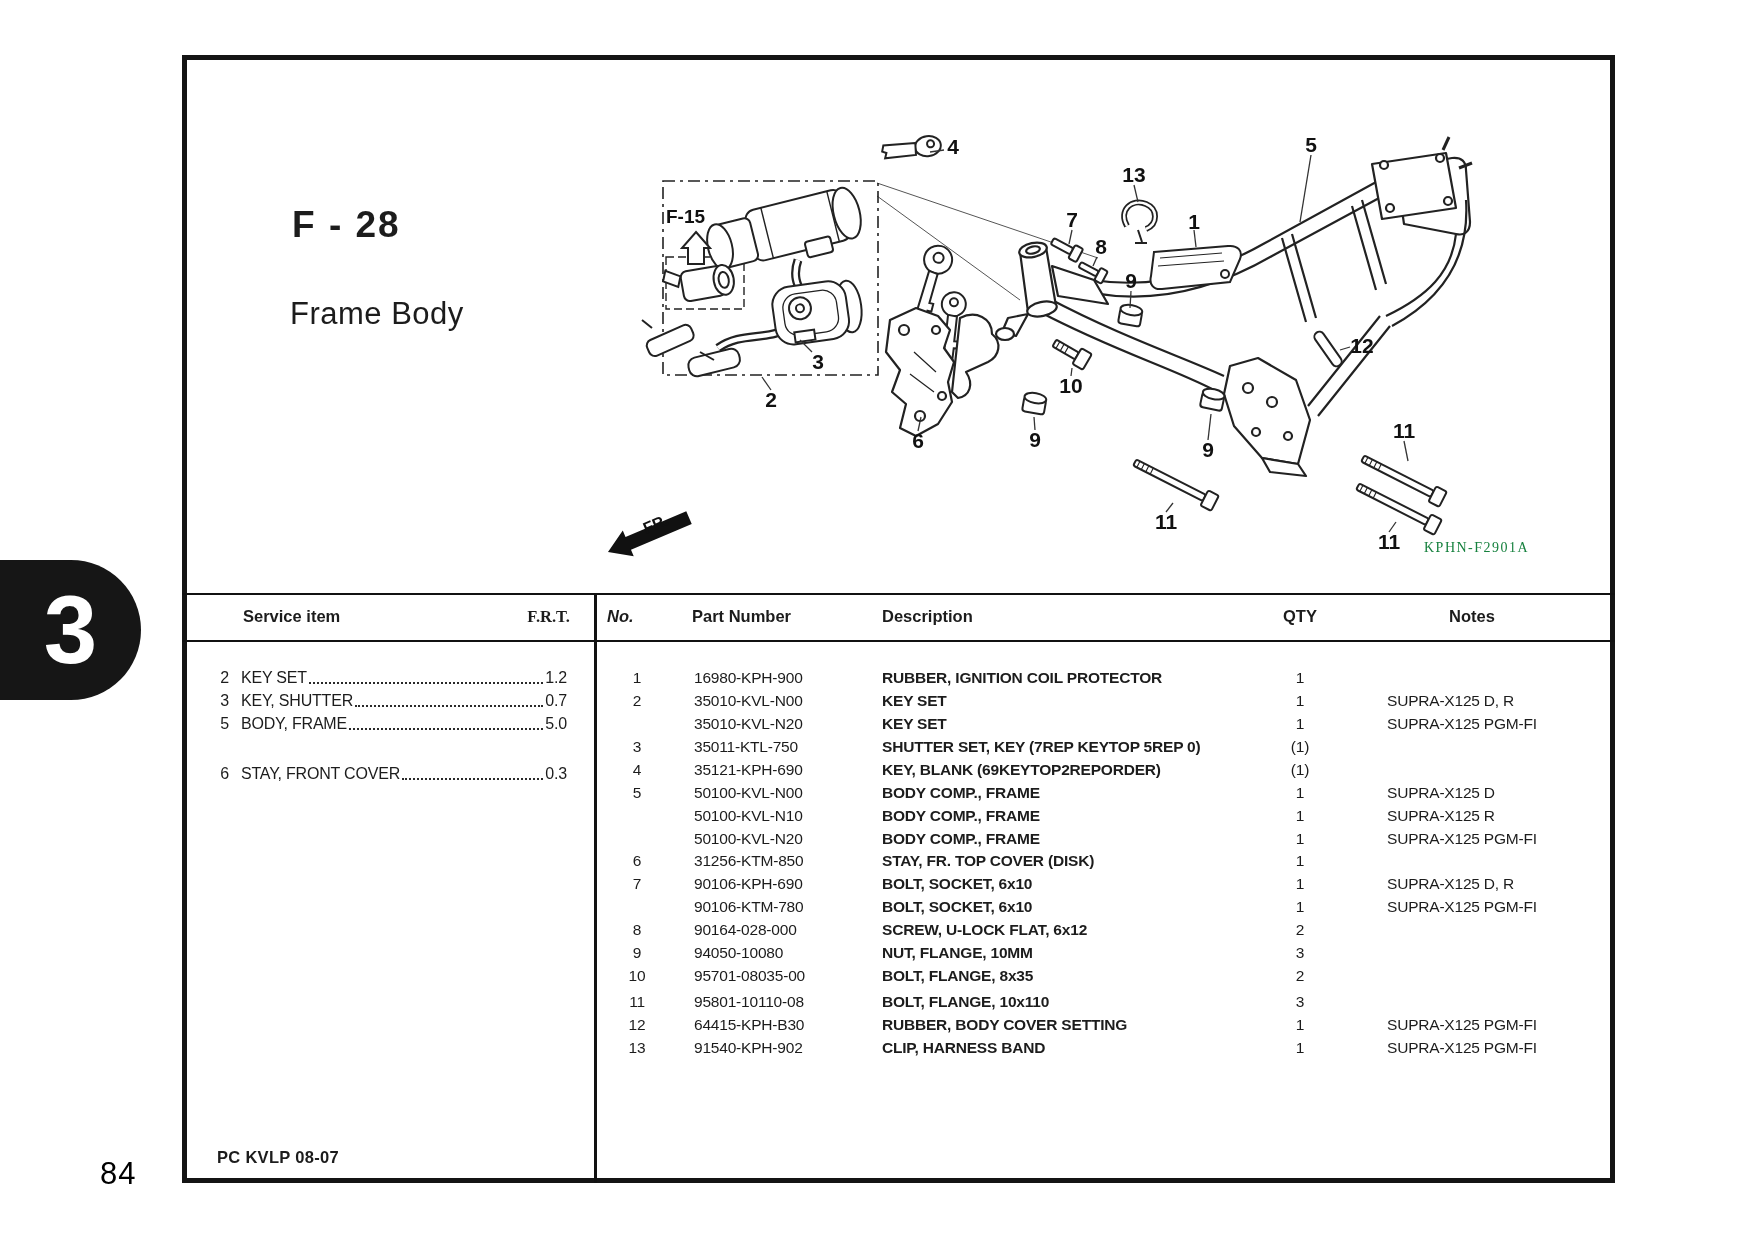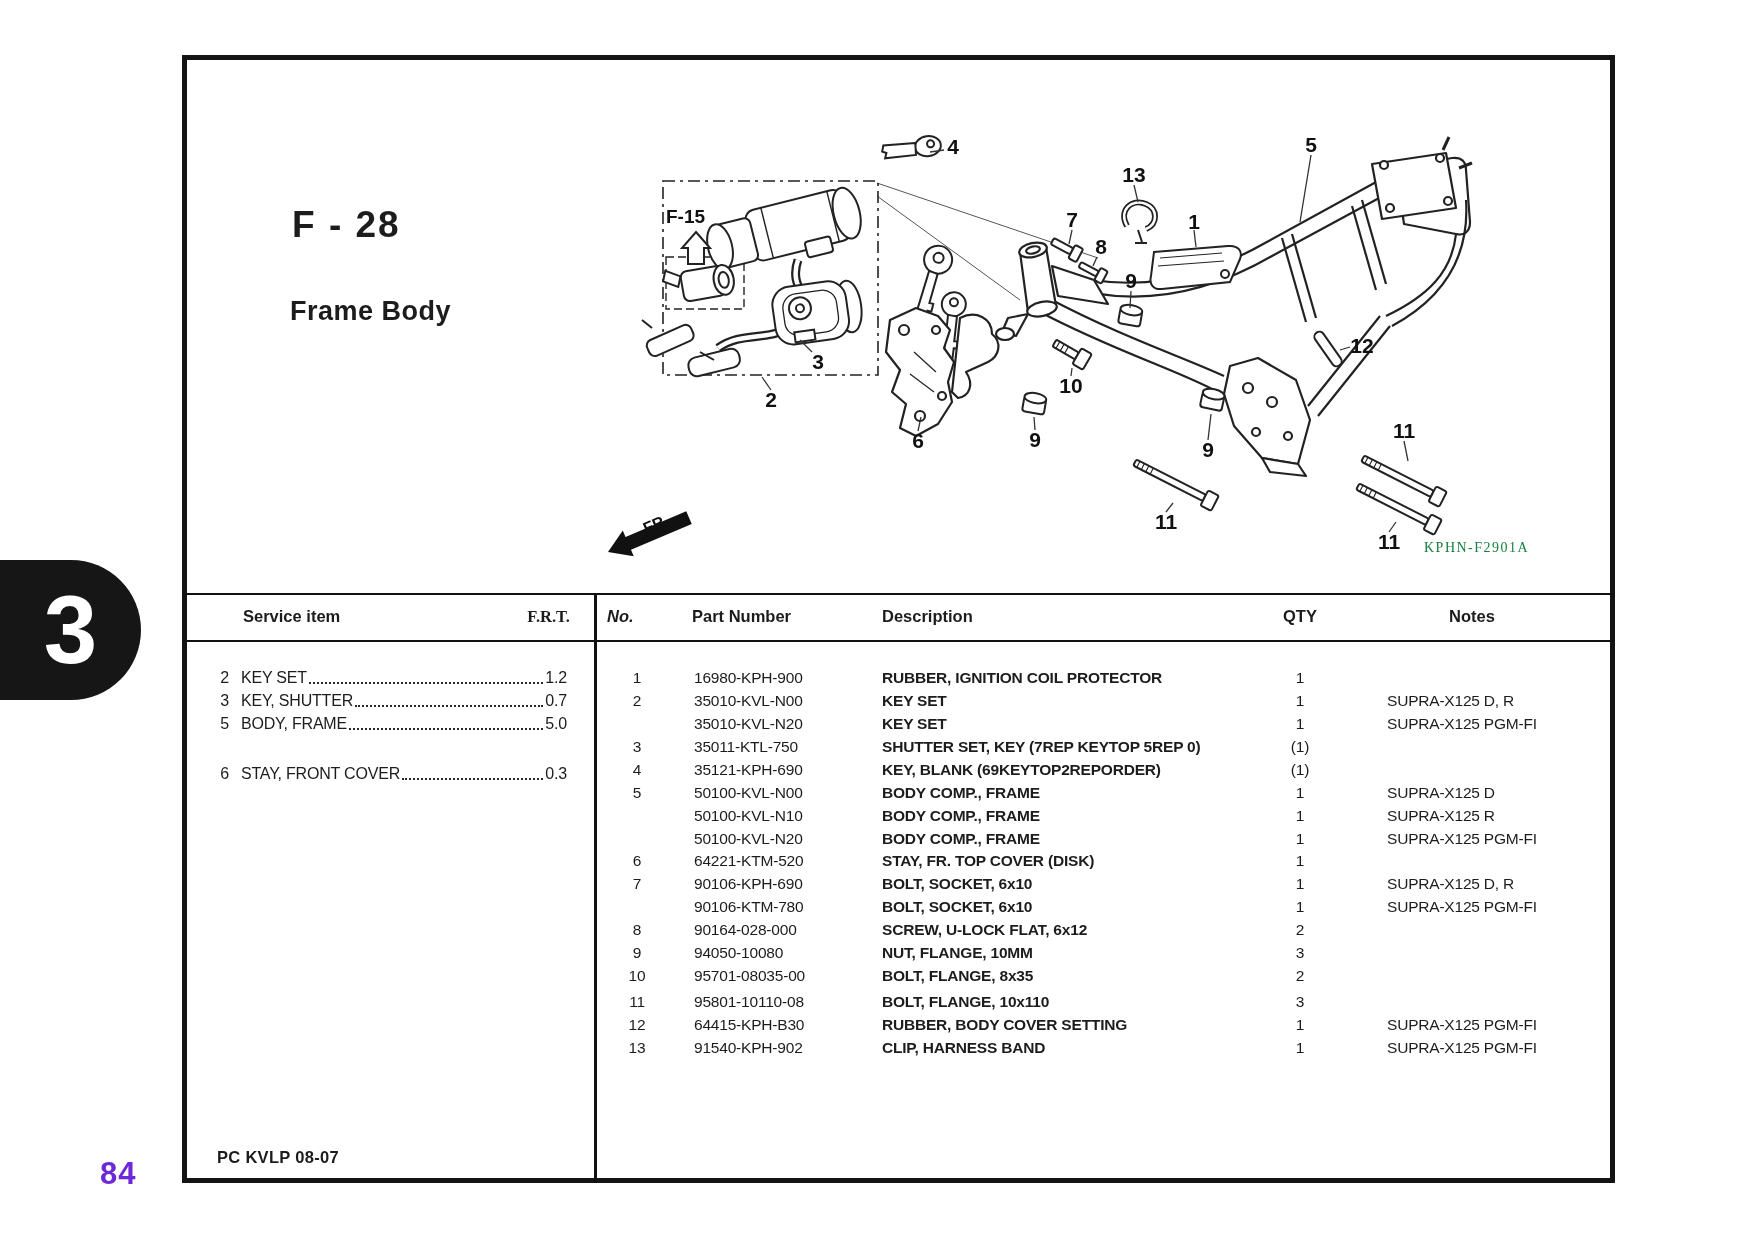--- a/index.html
+++ b/index.html
@@ -3,23 +3,23 @@
 <meta charset="utf-8">
 <style>
   html,body{margin:0;padding:0;background:#fff;}
   .page{position:relative;width:1754px;height:1241px;background:#fff;overflow:hidden;
         font-family:"Liberation Sans",sans-serif;color:#1c1c1c;}
   .frame{position:absolute;left:182px;top:55px;width:1433px;height:1128px;
          border:5px solid #141414;box-sizing:border-box;background:#fff;}
   .chapter-tab{position:absolute;left:0;top:560px;width:141px;height:140px;background:#161616;
                border-radius:0 70px 70px 0;display:flex;align-items:center;justify-content:center;}
   .chapter-tab span{color:#fff;font-size:96px;font-weight:bold;line-height:1;}
-  .page-num{position:absolute;left:100px;top:1156px;font-size:31px;color:#6d28d9;letter-spacing:1px;font-weight:bold;}
+  .page-num{position:absolute;left:100px;top:1156px;font-size:31px;color:#000000;letter-spacing:1px;}
   .section-code{position:absolute;left:292px;top:204px;font-size:37px;font-weight:bold;letter-spacing:2px;}
-  .page-title{position:absolute;left:290px;top:296px;font-size:27px;font-weight:bold;letter-spacing:.5px;text-align:right;}
+  .page-title{position:absolute;left:290px;top:296px;font-size:31px;font-weight:normal;letter-spacing:.5px;text-align:right;}
   .footer-code{position:absolute;left:217px;top:1148px;font-size:16.5px;font-weight:bold;letter-spacing:.3px;}
   .drawing-code{position:absolute;left:1424px;top:540px;font-family:"Liberation Serif",serif;
                 font-size:14px;color:#15803d;letter-spacing:1.5px;}
   
   .hline{position:absolute;left:182px;width:1433px;height:2px;background:#111;}
   .top-line{top:593px;}
   .head-line{top:640px;}
   .v-divider{position:absolute;left:594px;top:593px;width:2.5px;height:590px;background:#111;}
   .th{position:absolute;top:607px;font-size:16.5px;font-weight:bold;white-space:nowrap;}
   .th-service{left:243px;}
@@ -372,21 +372,21 @@
   <div class="p-row" style="top: 827px;">
     <span class="c-no"></span>
     <span class="c-pn">50100-KVL-N20</span>
     <span class="c-desc">BODY COMP., FRAME</span>
     <span class="c-qty">1</span>
     <span class="c-notes">SUPRA-X125 PGM-FI</span>
   </div>
 
   <div class="p-row" style="top: 849px;">
     <span class="c-no">6</span>
-    <span class="c-pn">64221-KTM-520</span>
+    <span class="c-pn">31256-KTM-850</span>
     <span class="c-desc">STAY, FR. TOP COVER (DISK)</span>
     <span class="c-qty">1</span>
     <span class="c-notes"></span>
   </div>
 
   <div class="p-row" style="top: 872px;">
     <span class="c-no">7</span>
     <span class="c-pn">90106-KPH-690</span>
     <span class="c-desc">BOLT, SOCKET, 6x10</span>
     <span class="c-qty">1</span>

